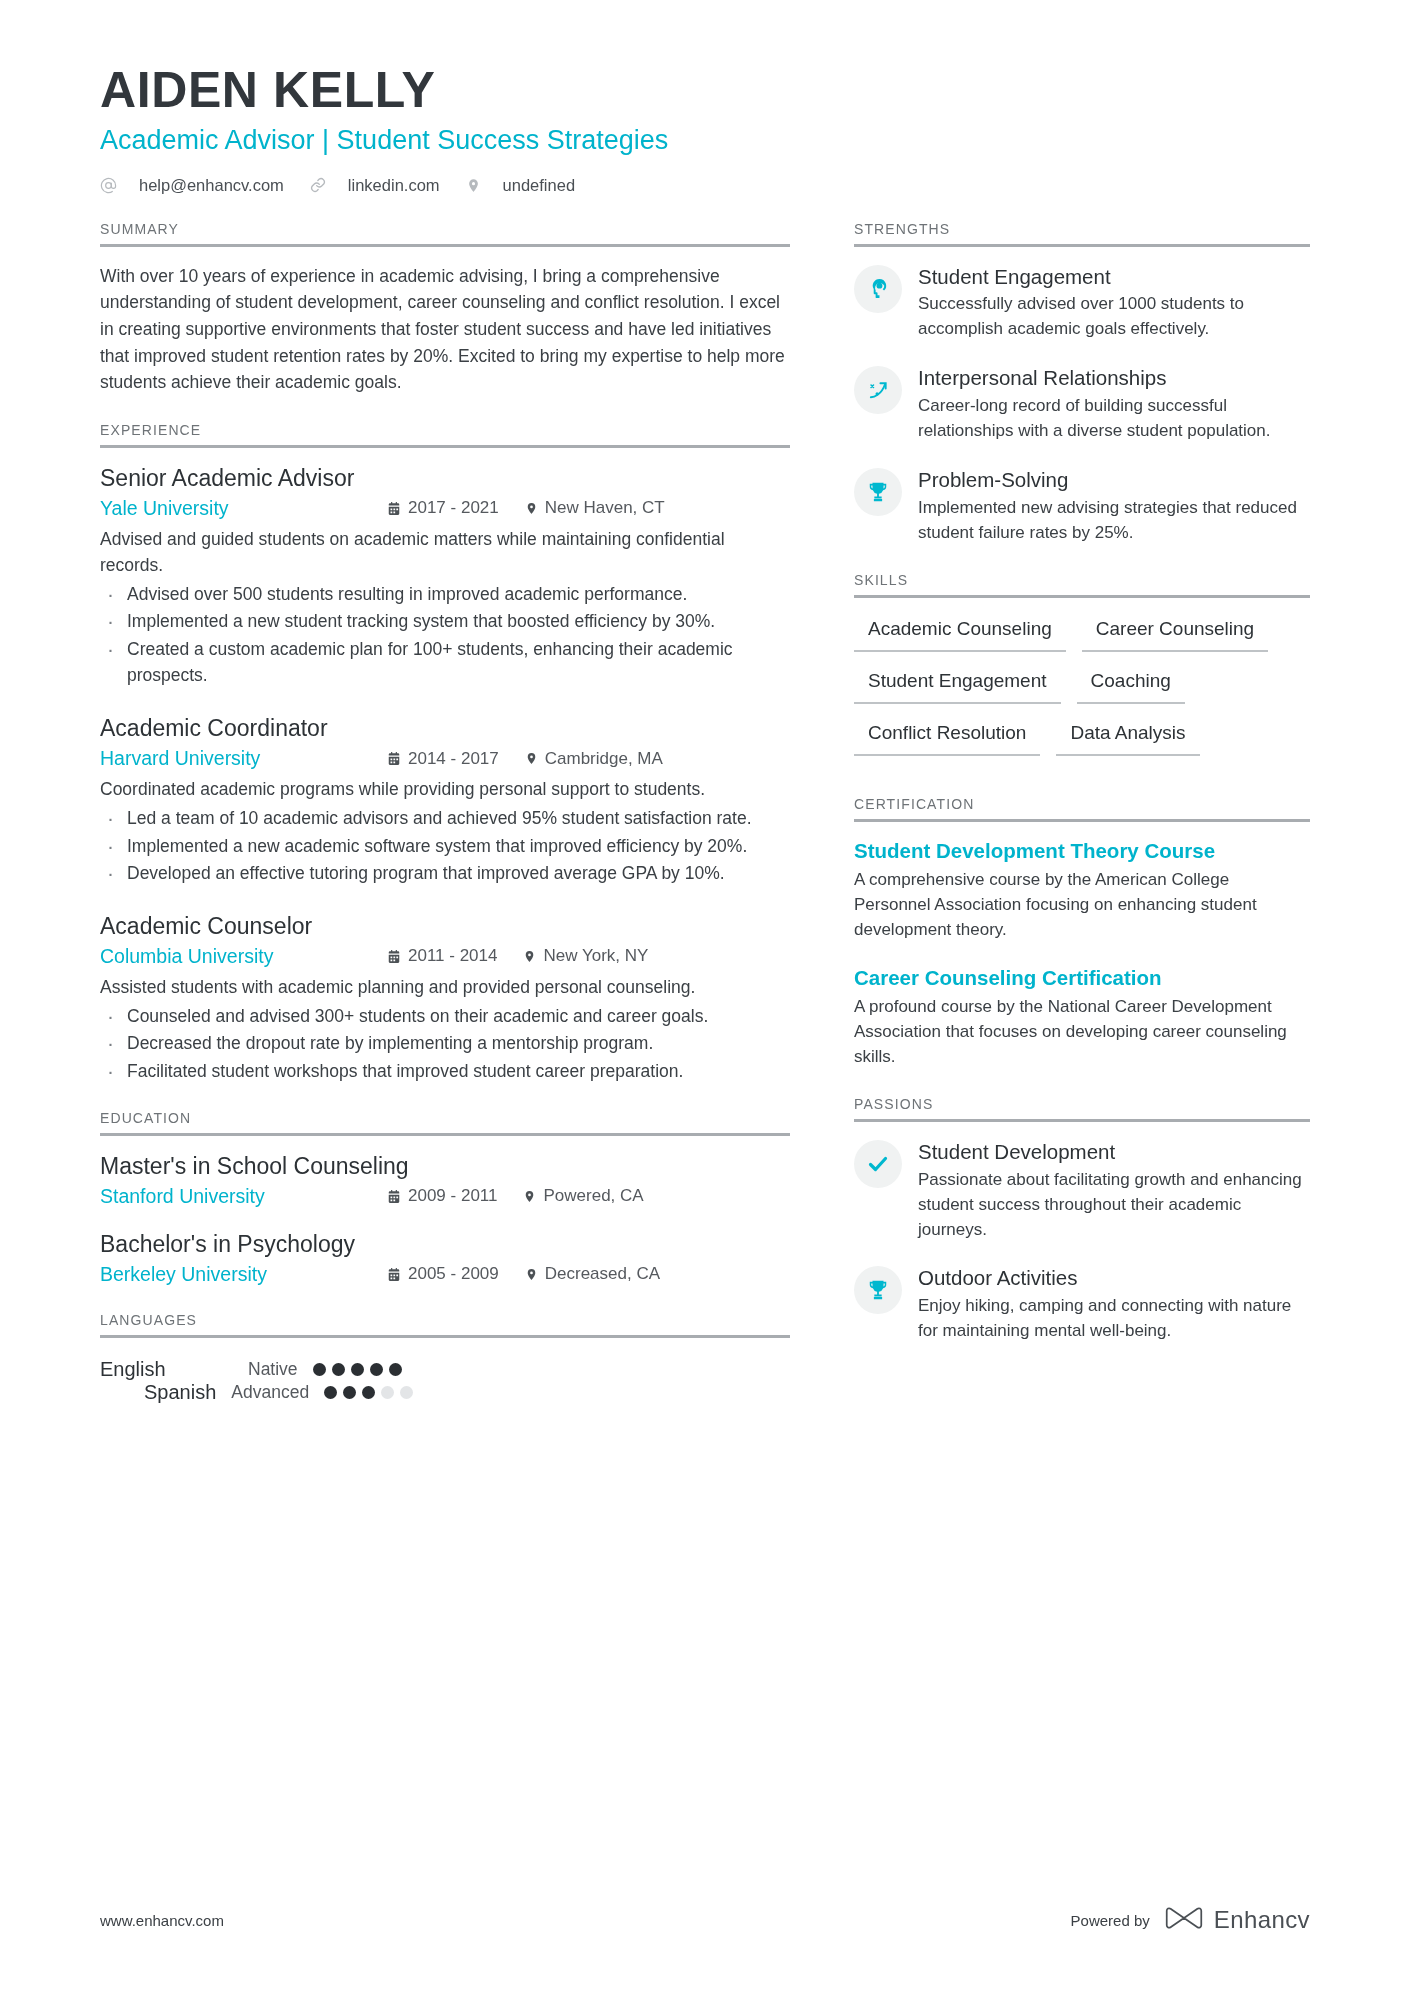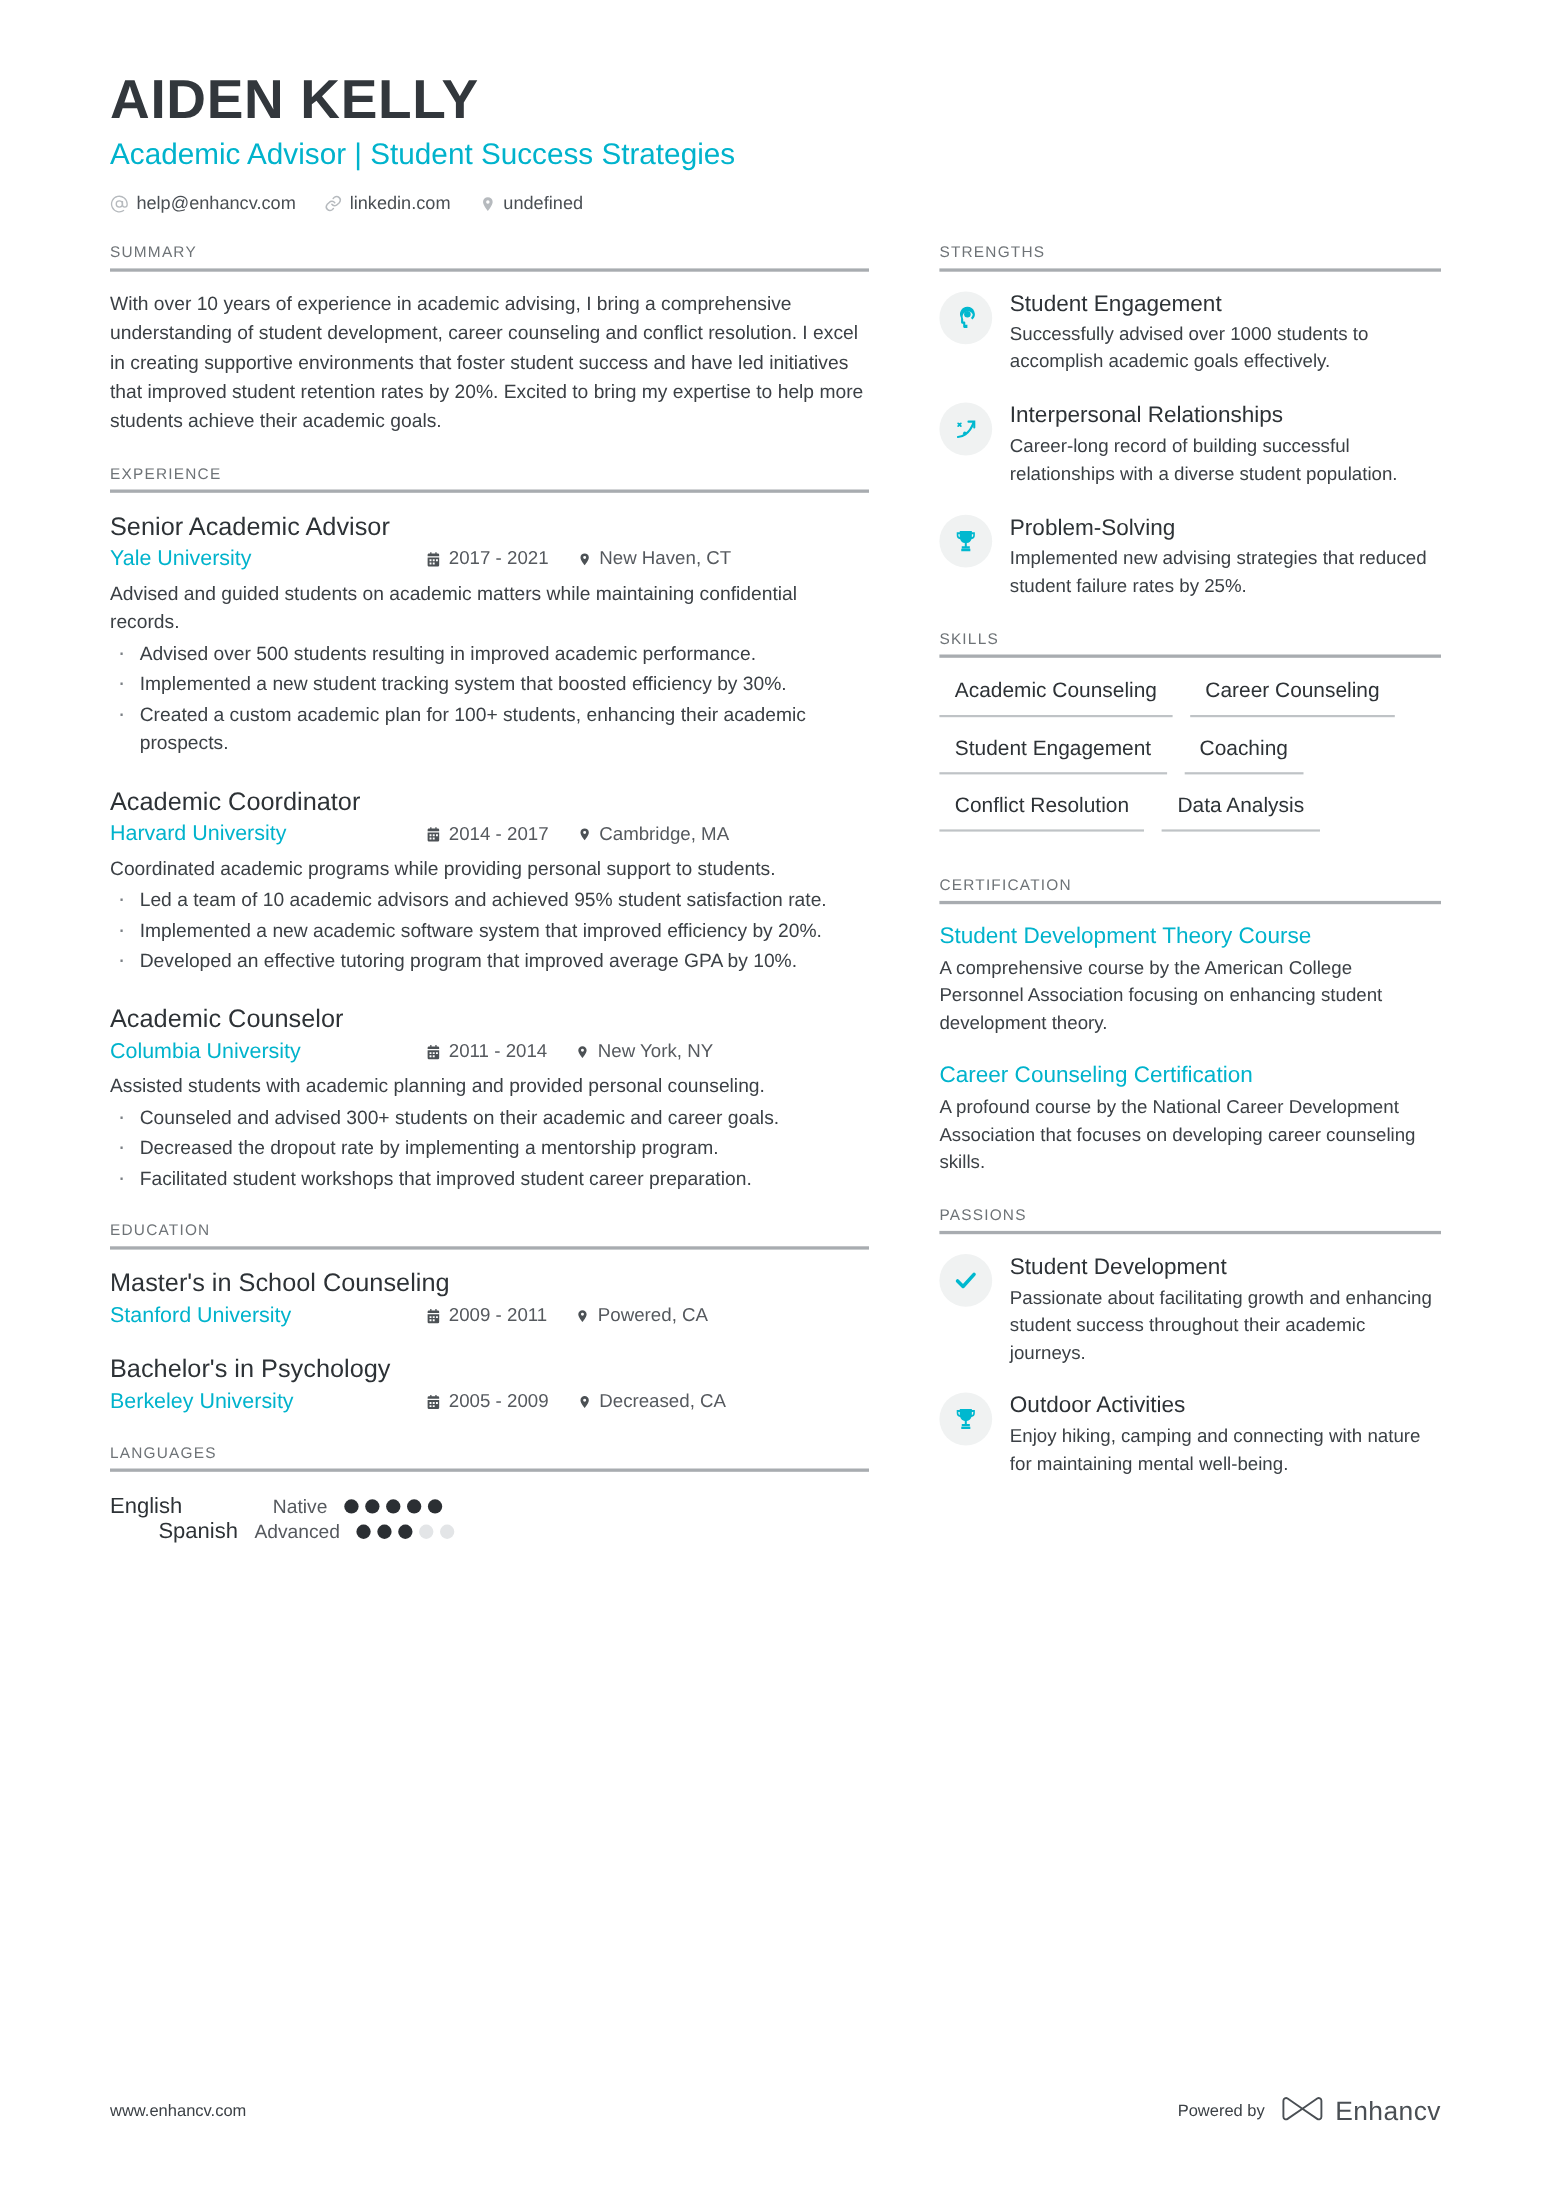--- a/index.html
+++ b/index.html
@@ -33,21 +33,21 @@
     font-weight: 400;
   }
   .contact-row {
     display: flex;
     align-items: center;
     gap: 26px;
     margin-top: 18px;
     font-size: 16.5px;
     color: #4a4f54;
   }
-  .contact-item { display: flex; align-items: center; gap: 7px; }
+  .contact-item { display: flex; align-items: center; gap: 22px; }
   .contact-item .ic { color: #b6babe; display: inline-flex; align-items: center; }
   .contact-item .ic svg { display: block; }
 
   
   .columns {
     display: flex;
     margin-top: 26px;
     align-items: flex-start;
   }
   .col-left { width: 690px; flex: 0 0 690px; }
@@ -193,20 +193,21 @@
   }
 
   
   .cert { margin-bottom: 22px; }
   .cert:last-child { margin-bottom: 4px; }
   .cert-title {
     font-size: 20.5px;
     color: #00b3cc;
     line-height: 1.28;
     margin-bottom: 4px;
+    font-weight: bold;
   }
   .cert-desc {
     font-size: 17px;
     line-height: 1.47;
     color: #3b4045;
   }
 
   
   .footer {
     position: absolute;

